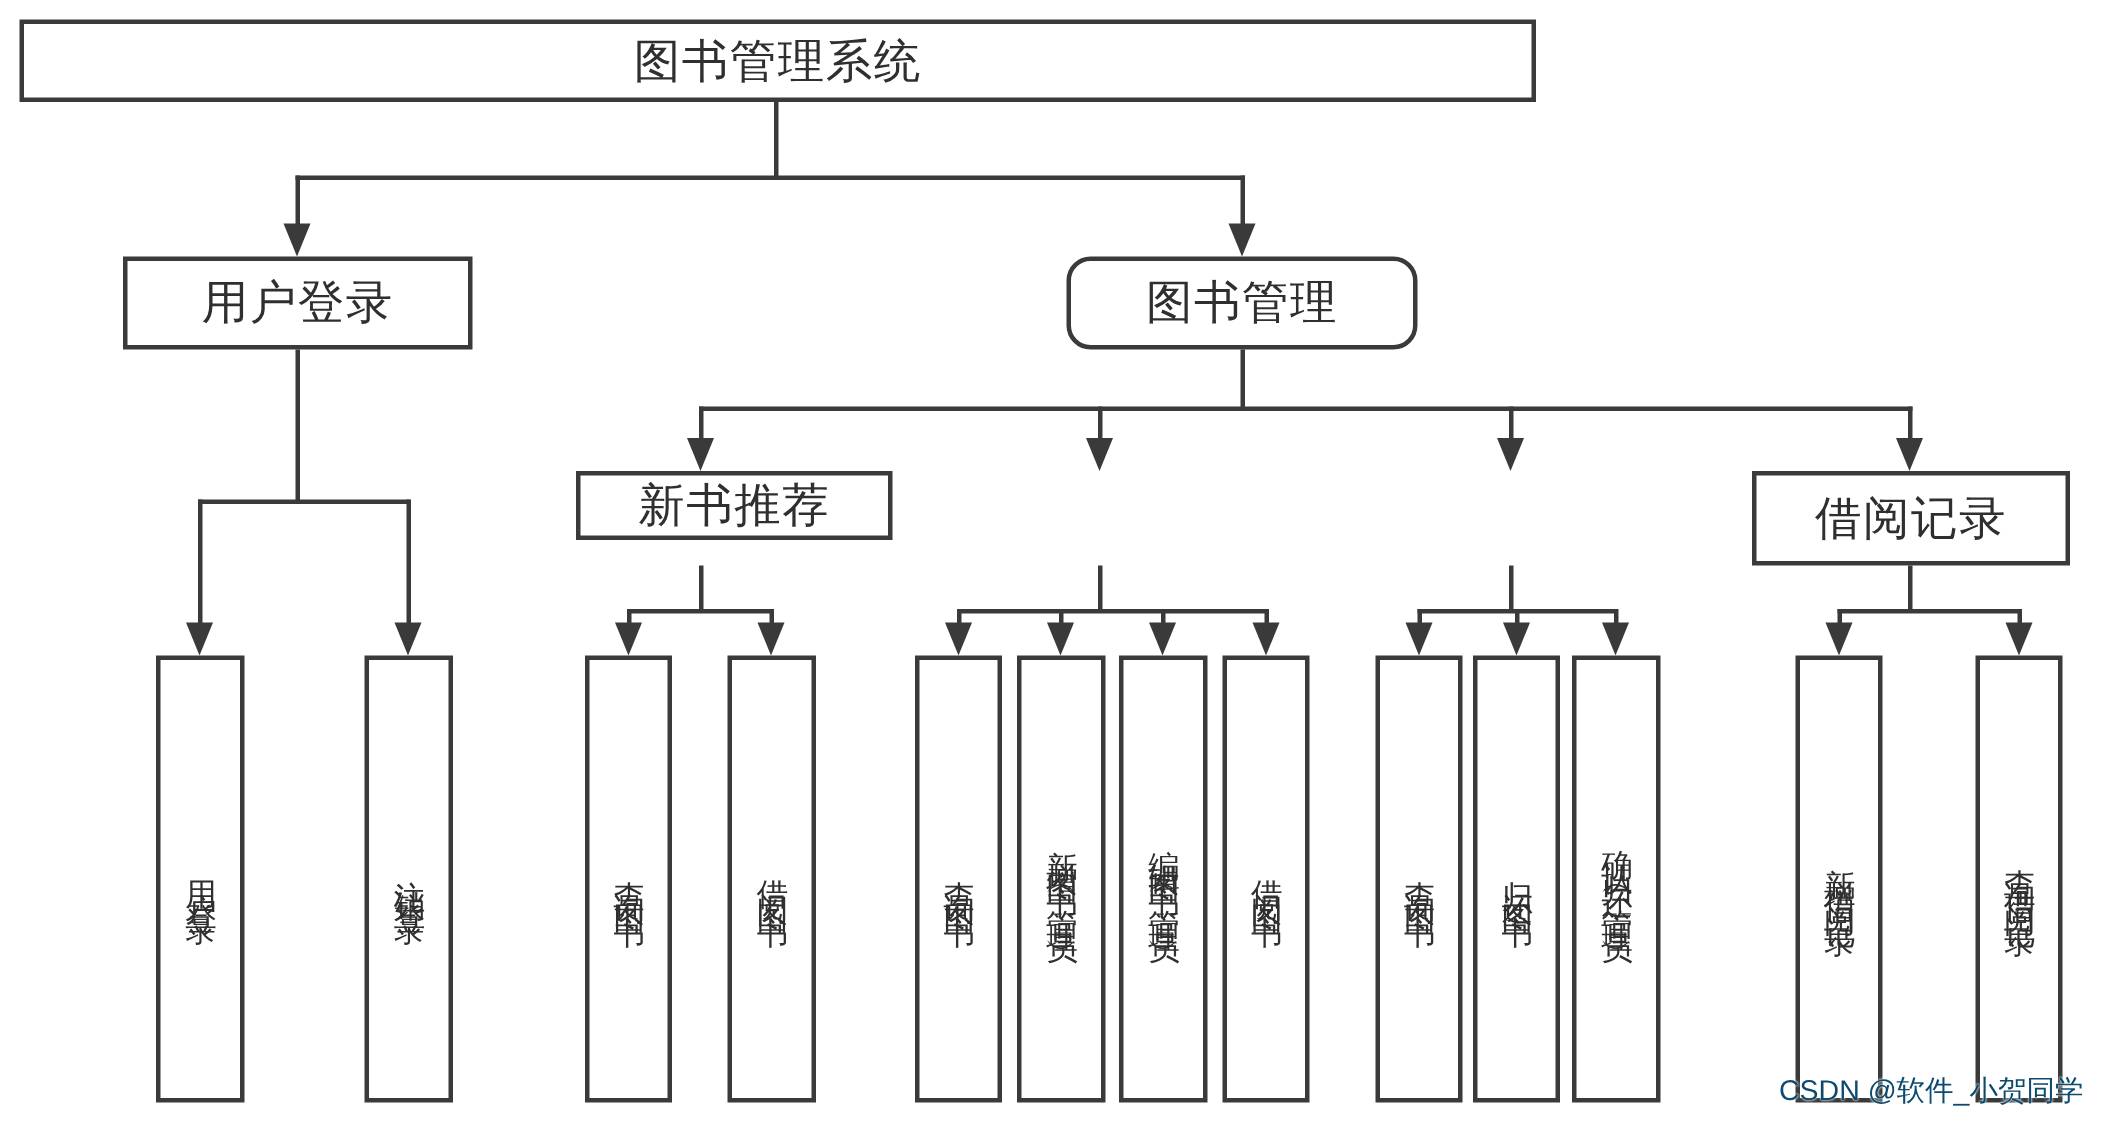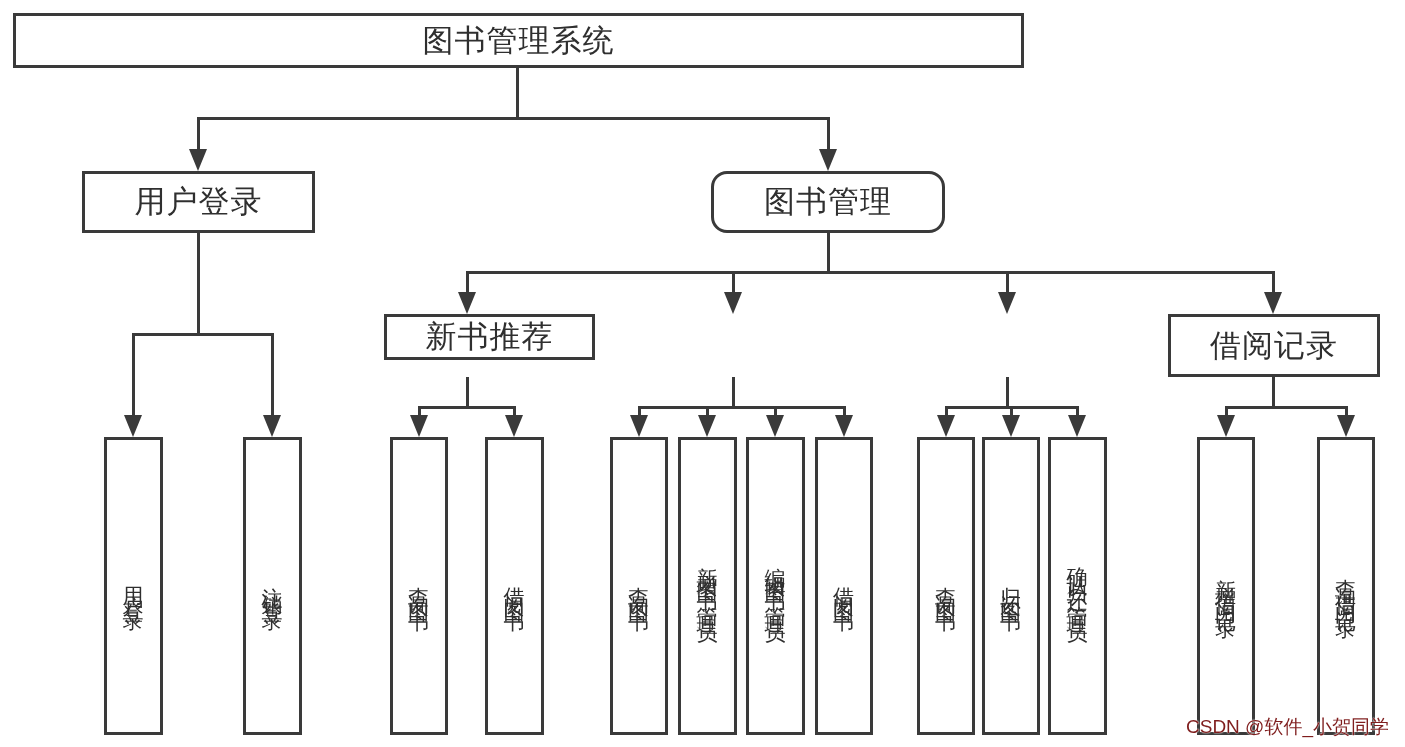--- a/index.html
+++ b/index.html
@@ -33,21 +33,21 @@
   .arrow {
     position: absolute;
     width: 0; height: 0;
     border-left: 9px solid transparent;
     border-right: 9px solid transparent;
     border-top: 22px solid #3a3a3a;
   }
   .watermark {
     position: absolute;
     font-size: 19px;
-    color: #7f1d1d;
+    color: #0c4a6e;
     text-shadow: 0 0 2px #ffffff, 0 0 1px #ffffff;
     white-space: nowrap;
   }
 </style>
 </head>
 <body>
 
 <div class="canvas">
 
   <div class="box hbox" style="left:13px; top:13px; width:1011px; height:55px;">图书管理系统</div>

